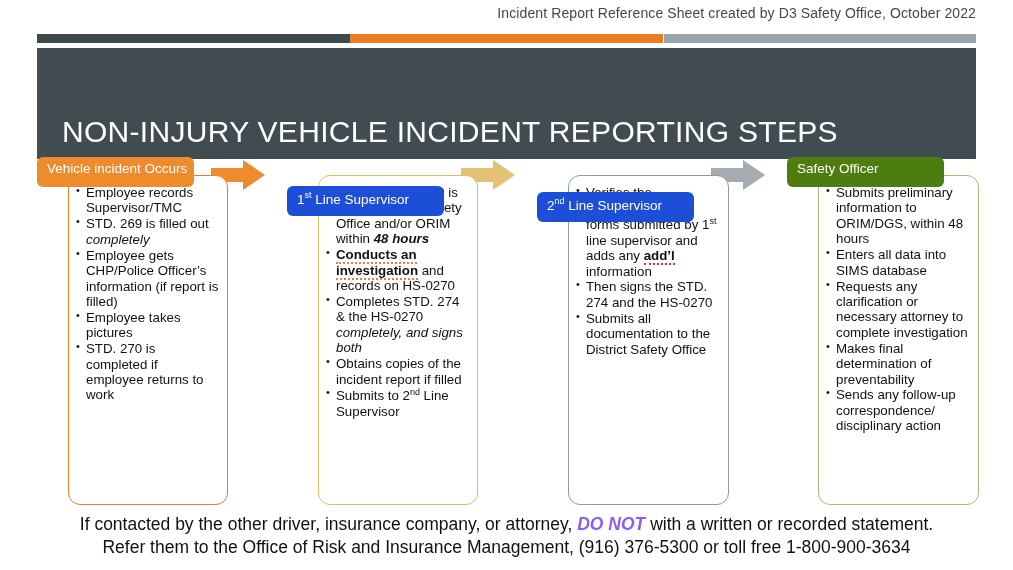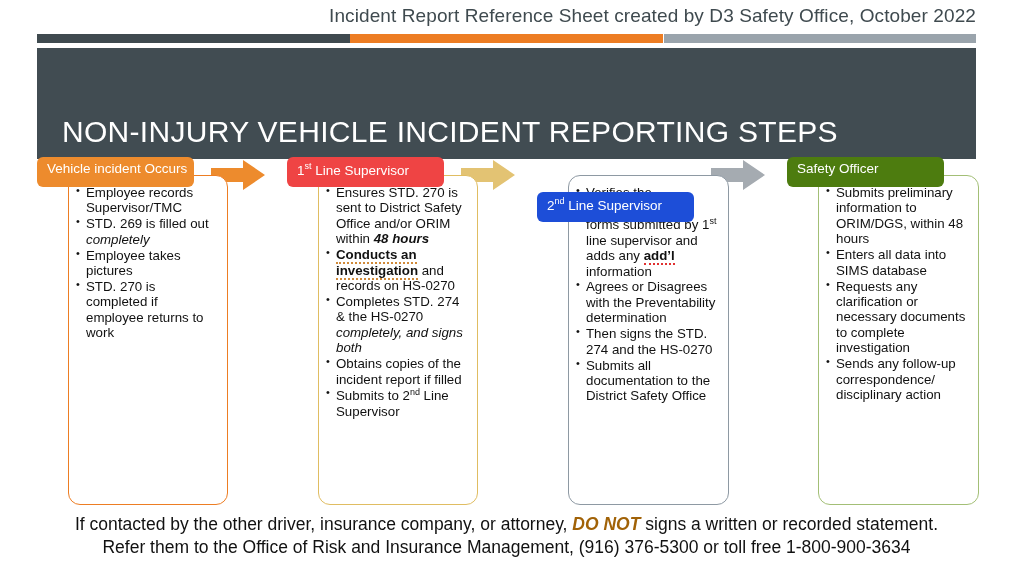--- a/index.html
+++ b/index.html
@@ -14,21 +14,21 @@
     overflow: hidden;
     font-family: "Liberation Sans", sans-serif;
     color: #1a1a1a;
   }
 
   
   .credit {
     position: absolute;
     top: 5px;
     right: 37px;
-    font-size: 19px;
+    font-size: 14px;
     color: #3f4a4f;
     letter-spacing: 0.1px;
     white-space: nowrap;
   }
 
   
   .bar {
     position: absolute;
     top: 34px;
     height: 9px;
@@ -141,21 +141,21 @@
     font-weight: bold;
   }
   .sp-red {
     border-bottom: 2px dotted #E03030;
     font-weight: bold;
   }
 
   
   .theme-orange .tab  { background: #ED8B2D; }
   .theme-orange .card { border-color: #ED7D23; }
-  .theme-gold   .tab  { background: #ef4444; }
+  .theme-gold   .tab  { background: #1d4ed8; margin-top: 29px; }
   .theme-gold   .card { border-color: #E0BD62; }
   .theme-gray   .tab  { background: #1d4ed8; margin-top: 35px; }
   .theme-gray   .card { border-color: #8E99A3; }
   .theme-green  .tab  { background: #4d7c0f; }
   .theme-green  .card { border-color: #A3BF76; }
 
   
   .arrow {
     position: absolute;
     top: 3px;
@@ -175,21 +175,21 @@
     width: 1013px;
     text-align: center;
   }
   .footer-line {
     font-size: 17.5px;
     line-height: 1.32;
     color: #111111;
     white-space: nowrap;
   }
   .donot {
-    color: #a16207;
+    color: #8b5cf6;
     font-weight: bold;
     font-style: italic;
   }
 </style>
 </head>
 <body>
 
 <div class="credit">Incident Report Reference Sheet created by D3 Safety Office, October 2022</div>
 
 <div class="bar bar-1"></div>
@@ -203,20 +203,21 @@
 <div class="flow">
 
   <div class="col col-0 theme-orange">
     <div class="tab">
       <div class="tab-label">Vehicle incident Occurs</div>
     </div>
     <div class="card">
       <ul class="bullets">
         <li>Employee records Supervisor/TMC</li>
         <li>STD. 269 is filled out <i>completely</i></li>
+        <li>Employee gets CHP/Police Officer’s information (if report is filled)</li>
         <li>Employee takes pictures</li>
         <li>STD. 270 is completed if employee returns to work</li>
       </ul>
     </div>
   </div>
 
   <div class="arrow arrow-0">
     <svg width="54" height="30" viewBox="0 0 54 30" xmlns="http://www.w3.org/2000/svg">
       <polygon points="0,8 32,8 32,0 54,15 32,30 32,22 0,22" fill="#ED8B2D"></polygon>
     </svg>
@@ -243,49 +244,49 @@
     </svg>
   </div>
 
   <div class="col col-2 theme-gray">
     <div class="tab">
       <div class="tab-label">2<sup>nd</sup> Line Supervisor</div>
     </div>
     <div class="card">
       <ul class="bullets">
         <li>Verifies the information on the forms submitted by 1<sup>st</sup> line supervisor and adds any <span class="sp-red">add’l</span> information</li>
-        <li>Agrees or Disagrees with the Preventability determination</li>
         <li>Then signs the STD. 274 and the HS-0270</li>
         <li>Submits all documentation to the District Safety Office</li>
       </ul>
     </div>
   </div>
 
   <div class="arrow arrow-2">
     <svg width="54" height="30" viewBox="0 0 54 30" xmlns="http://www.w3.org/2000/svg">
       <polygon points="0,8 32,8 32,0 54,15 32,30 32,22 0,22" fill="#A5ABB1"></polygon>
     </svg>
   </div>
 
   <div class="col col-3 theme-green">
     <div class="tab">
       <div class="tab-label">Safety Officer</div>
     </div>
     <div class="card">
       <ul class="bullets">
         <li>Submits preliminary information to ORIM/DGS, within 48 hours</li>
         <li>Enters all data into SIMS database</li>
-        <li>Requests any clarification or necessary documents to complete investigation</li>
+        <li>Requests any clarification or necessary attorney to complete investigation</li>
+        <li>Makes final determination of preventability</li>
         <li>Sends any follow-up correspondence/ disciplinary action</li>
       </ul>
     </div>
   </div>
 
 </div>
 
 <div class="footer">
   <div class="footer-line">
     <span>If contacted by the other driver, insurance company, or attorney,</span>
     <span class="donot">DO NOT</span>
-    <span>signs a written or recorded statement.</span>
+    <span>with a written or recorded statement.</span>
   </div>
   <div class="footer-line">Refer them to the Office of Risk and Insurance Management, (916) 376-5300 or toll free 1-800-900-3634</div>
 </div>
 
 </body></html>

